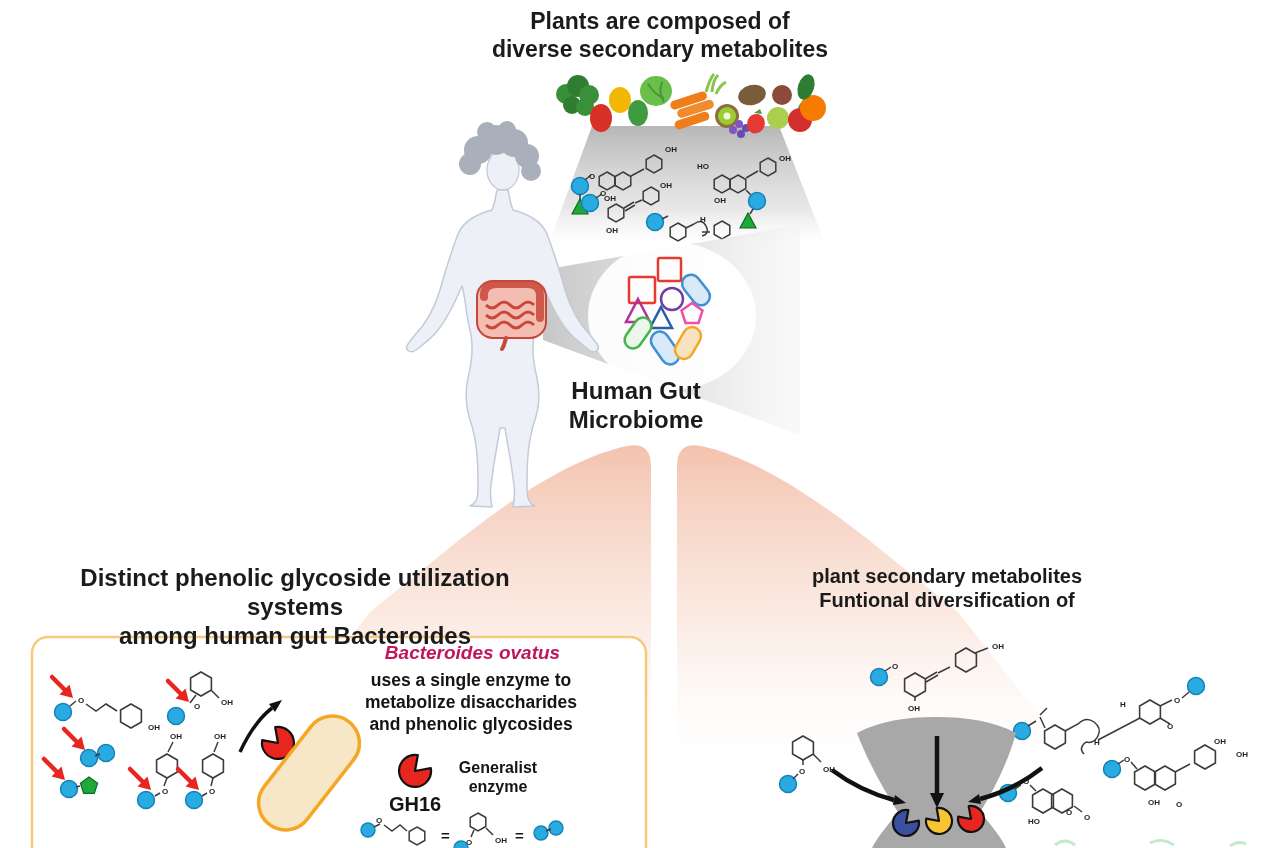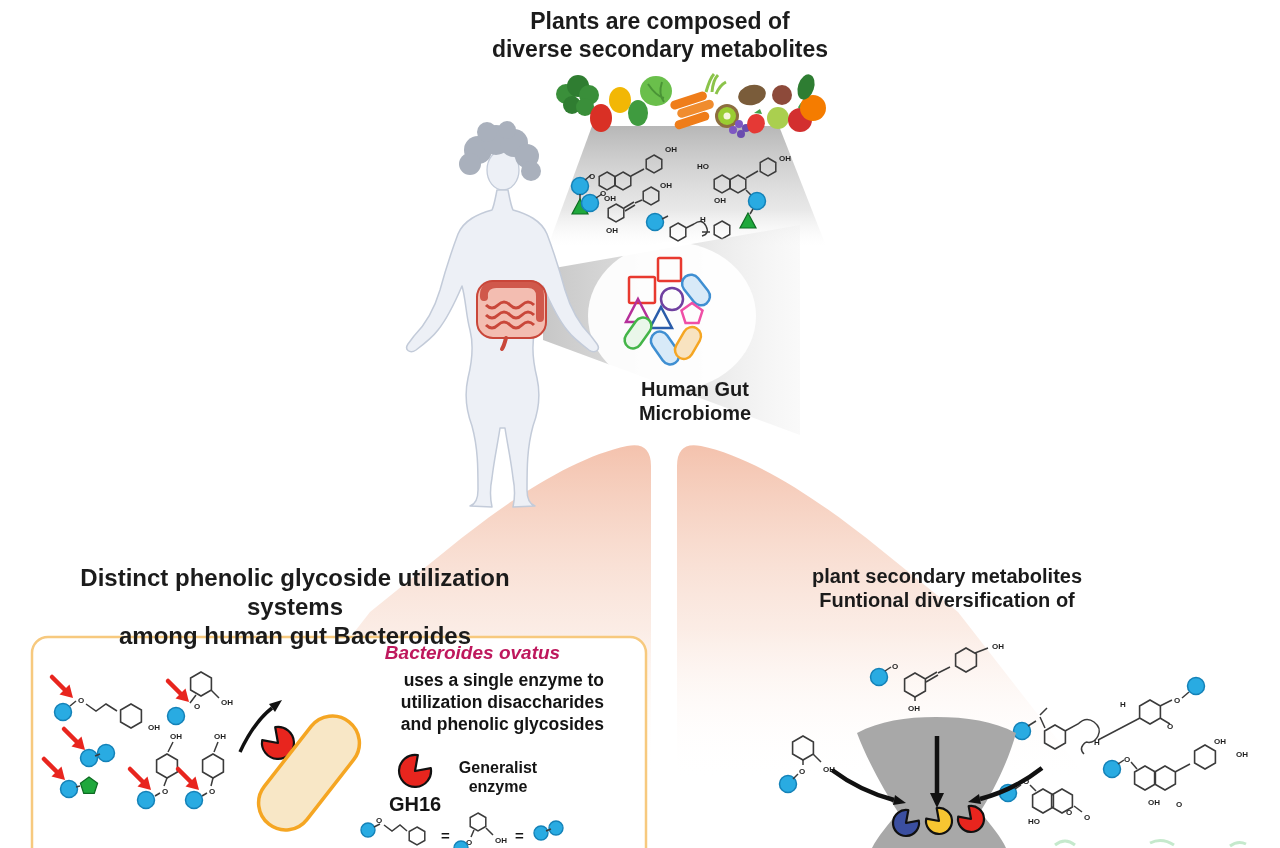--- a/index.html
+++ b/index.html
@@ -1,26 +1,26 @@
 <!DOCTYPE html>
 <html><head>
 <meta charset="utf-8">
 <style>
   html,body{margin:0;padding:0;background:#ffffff;}
   .canvas{position:relative;width:1280px;height:848px;background:#ffffff;overflow:hidden;
           font-family:"Liberation Sans",sans-serif;}
   .art{position:absolute;left:0;top:0;}
   .t{position:absolute;text-align:center;font-weight:bold;color:#1b1b1b;line-height:1.2;}
   .title-top{left:430px;top:8px;width:460px;font-size:23px;}
-  .gut-label{left:605px;top:377px;width:180px;font-size:20px;}
+  .gut-label{left:546px;top:377px;width:180px;font-size:24px;}
   .title-left{left:50px;top:564px;width:490px;font-size:24px;}
   .title-right{left:752px;top:564px;width:390px;font-size:20px;}
   .species{position:absolute;left:345px;top:642px;width:255px;text-align:center;
            font-size:19px;font-weight:bold;font-style:italic;color:#be185d;}
-  .desc{position:absolute;left:338px;top:669px;width:266px;text-align:right;
+  .desc{position:absolute;left:338px;top:669px;width:266px;text-align:center;
         font-size:17.5px;font-weight:bold;color:#141414;line-height:22px;}
   .enz{position:absolute;text-align:center;font-weight:bold;color:#141414;}
   .gen{left:443px;top:758px;width:110px;font-size:16px;line-height:19px;}
   .gh16{left:378px;top:793px;width:74px;font-size:20px;}
   .cls{font-family:"Liberation Sans",sans-serif;font-size:8px;font-weight:bold;fill:#1f1f1f;}
   .eq{font-family:"Liberation Sans",sans-serif;font-size:15px;font-weight:bold;fill:#141414;}
   .bond{stroke:#3b3b3b;stroke-width:1.5;fill:none;}
 </style>
 </head>
 <body>
@@ -364,21 +364,21 @@
 
 <div class="t title-right">
   <div>plant secondary metabolites</div>
   <div>Funtional diversification of</div>
 </div>
 
 <div class="species">Bacteroides ovatus</div>
 
 <div class="desc">
   <div>uses a single enzyme to</div>
-  <div>utilization disaccharides</div>
+  <div>metabolize disaccharides</div>
   <div>and phenolic glycosides</div>
 </div>
 
 <div class="enz gen">
   <div>Generalist</div>
   <div>enzyme</div>
 </div>
 
 <div class="enz gh16">GH16</div>
 

